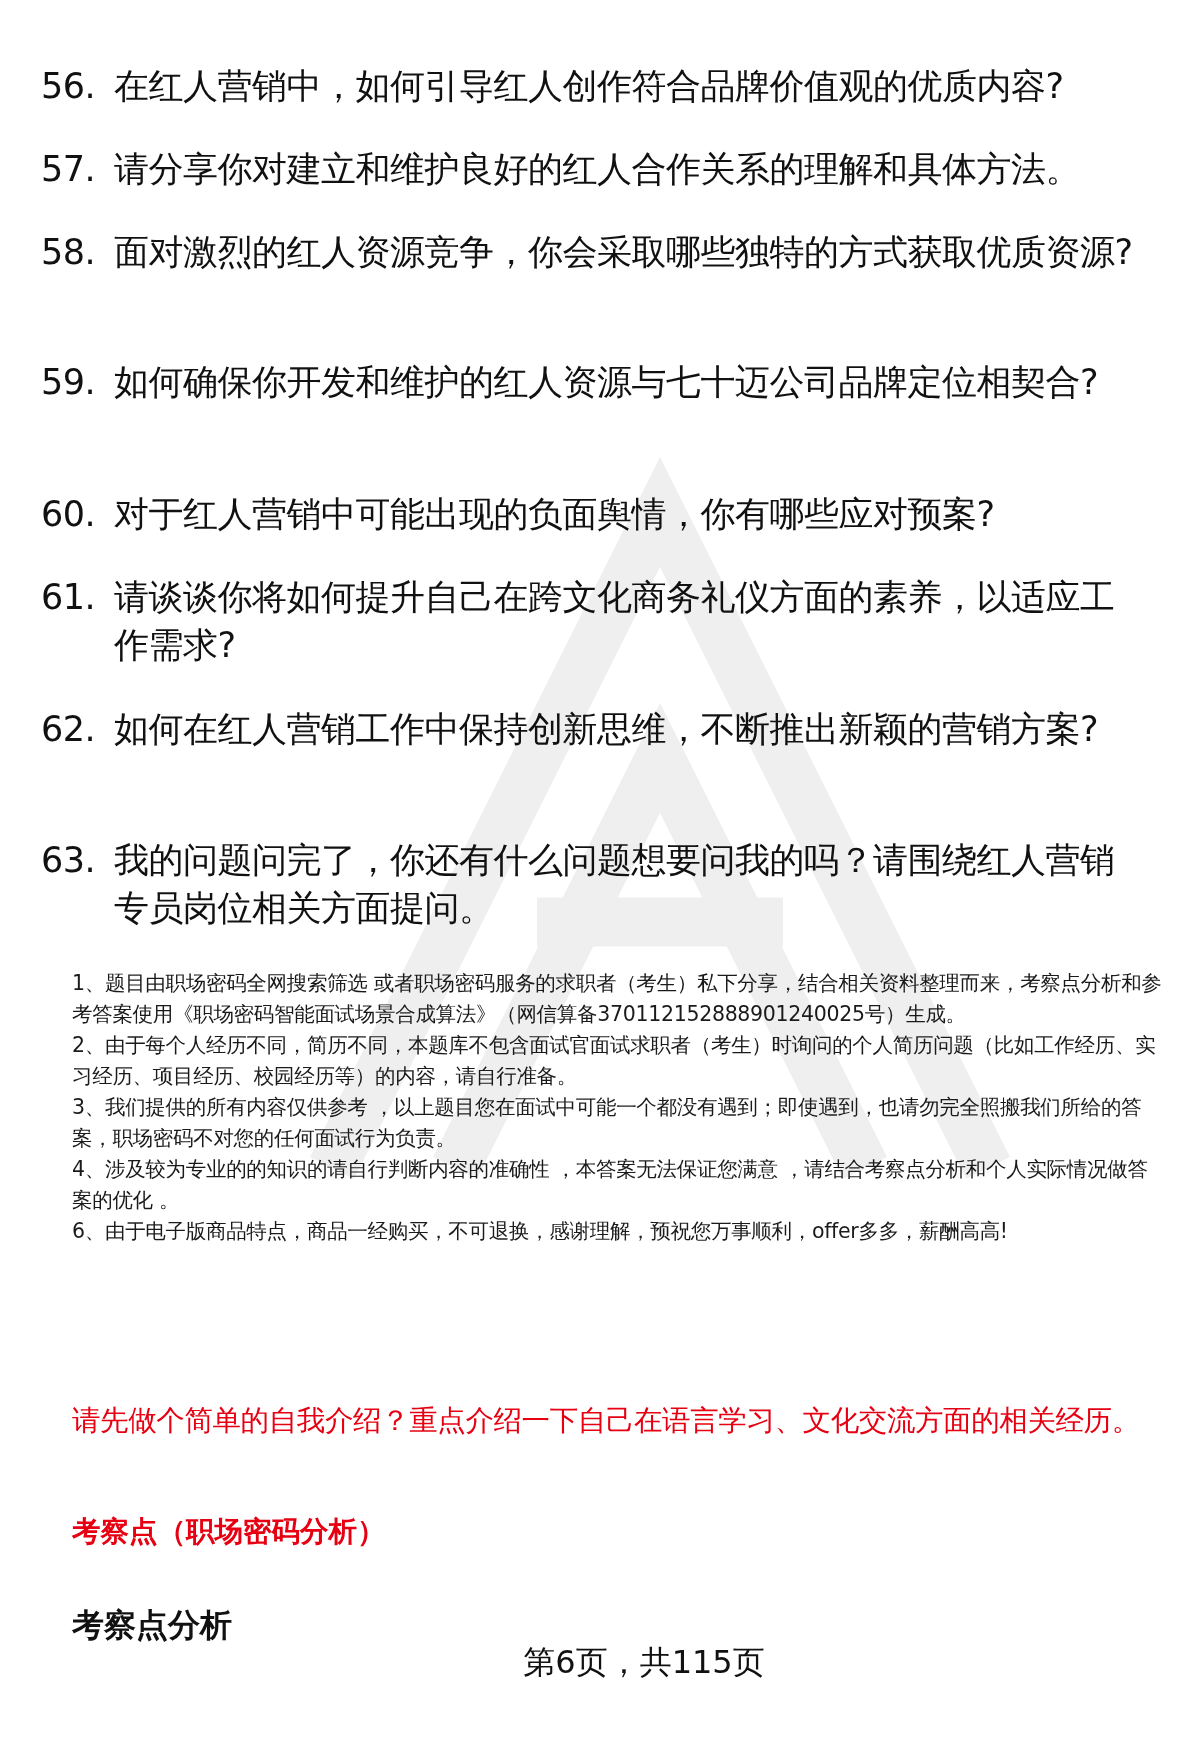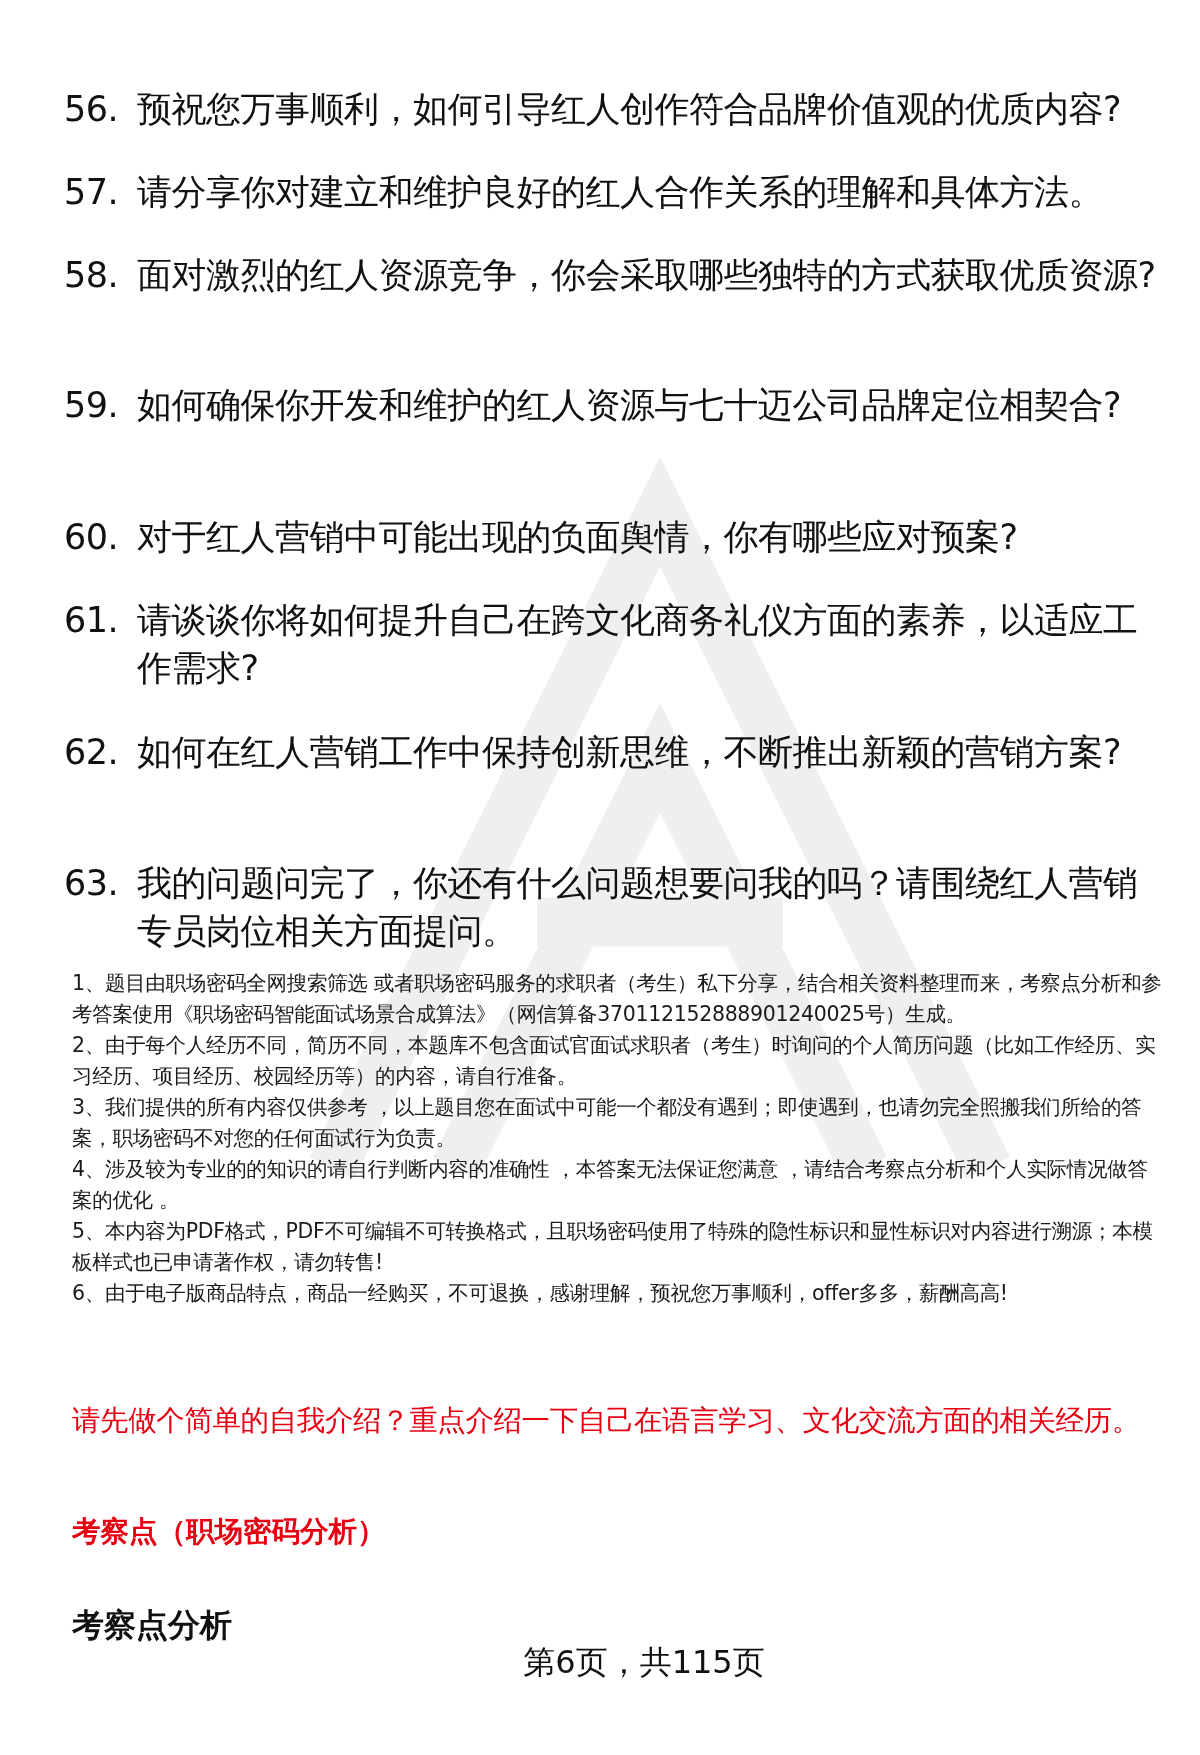--- a/index.html
+++ b/index.html
@@ -6,22 +6,22 @@
   body {
     width: 1200px; height: 1755px; background: #ffffff; position: relative; overflow: hidden;
     font-family: "DejaVu Sans", "Liberation Sans", sans-serif; color: #111111;
   }
   .watermark {
     position: absolute; left: 250px; top: 430px; width: 820px; height: 820px;
     pointer-events: none; opacity: 0.06;
   }
   .questions { position: absolute; left: 0; top: 0; width: 1200px; }
   .q {
-    position: absolute; left: 64px; width: 1100px; display: flex;
-    font-size: 35px; line-height: 48px; letter-spacing: -0.5px; margin-top: 23px;
+    position: absolute; left: 41px; width: 1100px; display: flex;
+    font-size: 35px; line-height: 48px; letter-spacing: -0.5px;
   }
   .q .num { width: 73px; flex: none; }
   .q .txt { flex: 1; }
   .notes {
     position: absolute; left: 72px; top: 968px; width: 1090px;
     font-size: 20.5px; line-height: 31px; color: #1a1a1a; letter-spacing: -0.3px;
   }
   .notes p { margin: 0; }
   .red-q {
     position: absolute; left: 72px; top: 1400px; width: 1090px;
@@ -47,21 +47,21 @@
   <g fill="none" stroke="#000" stroke-width="6">
     <path d="M10 90 L50 10 L90 90"></path>
     <path d="M25 90 L50 40 L75 90"></path>
     <path d="M35 60 L65 60"></path>
   </g>
 </svg>
 
 <div class="questions">
   <div class="q" style="top:62px">
     <span class="num">56.</span>
-    <span class="txt">预祝您万事顺利，如何引导红人创作符合品牌价值观的优质内容?</span>
+    <span class="txt">在红人营销中，如何引导红人创作符合品牌价值观的优质内容?</span>
   </div>
   <div class="q" style="top:145px">
     <span class="num">57.</span>
     <span class="txt">请分享你对建立和维护良好的红人合作关系的理解和具体方法。</span>
   </div>
   <div class="q" style="top:228px">
     <span class="num">58.</span>
     <span class="txt">面对激烈的红人资源竞争，你会采取哪些独特的方式获取优质资源?</span>
   </div>
   <div class="q" style="top:358px">
@@ -84,20 +84,19 @@
     <span class="num">63.</span>
     <span class="txt">我的问题问完了，你还有什么问题想要问我的吗？请围绕红人营销专员岗位相关方面提问。</span>
   </div>
 </div>
 
 <div class="notes">
   <p>1、题目由职场密码全网搜索筛选 或者职场密码服务的求职者（考生）私下分享，结合相关资料整理而来，考察点分析和参考答案使用《职场密码智能面试场景合成算法》（网信算备370112152888901240025号）生成。</p>
   <p>2、由于每个人经历不同，简历不同，本题库不包含面试官面试求职者（考生）时询问的个人简历问题（比如工作经历、实习经历、项目经历、校园经历等）的内容，请自行准备。</p>
   <p>3、我们提供的所有内容仅供参考 ，以上题目您在面试中可能一个都没有遇到；即使遇到，也请勿完全照搬我们所给的答案，职场密码不对您的任何面试行为负责。</p>
   <p>4、涉及较为专业的的知识的请自行判断内容的准确性 ，本答案无法保证您满意 ，请结合考察点分析和个人实际情况做答案的优化 。</p>
-  <p>5、本内容为PDF格式，PDF不可编辑不可转换格式，且职场密码使用了特殊的隐性标识和显性标识对内容进行溯源；本模板样式也已申请著作权，请勿转售!</p>
   <p>6、由于电子版商品特点，商品一经购买，不可退换，感谢理解，预祝您万事顺利，offer多多，薪酬高高!</p>
 </div>
 
 <div class="red-q">请先做个简单的自我介绍？重点介绍一下自己在语言学习、文化交流方面的相关经历。</div>
 <div class="red-sub">考察点（职场密码分析）</div>
 <div class="section-h">考察点分析</div>
 <div class="footer">第6页，共115页</div>
 
 </body></html>

